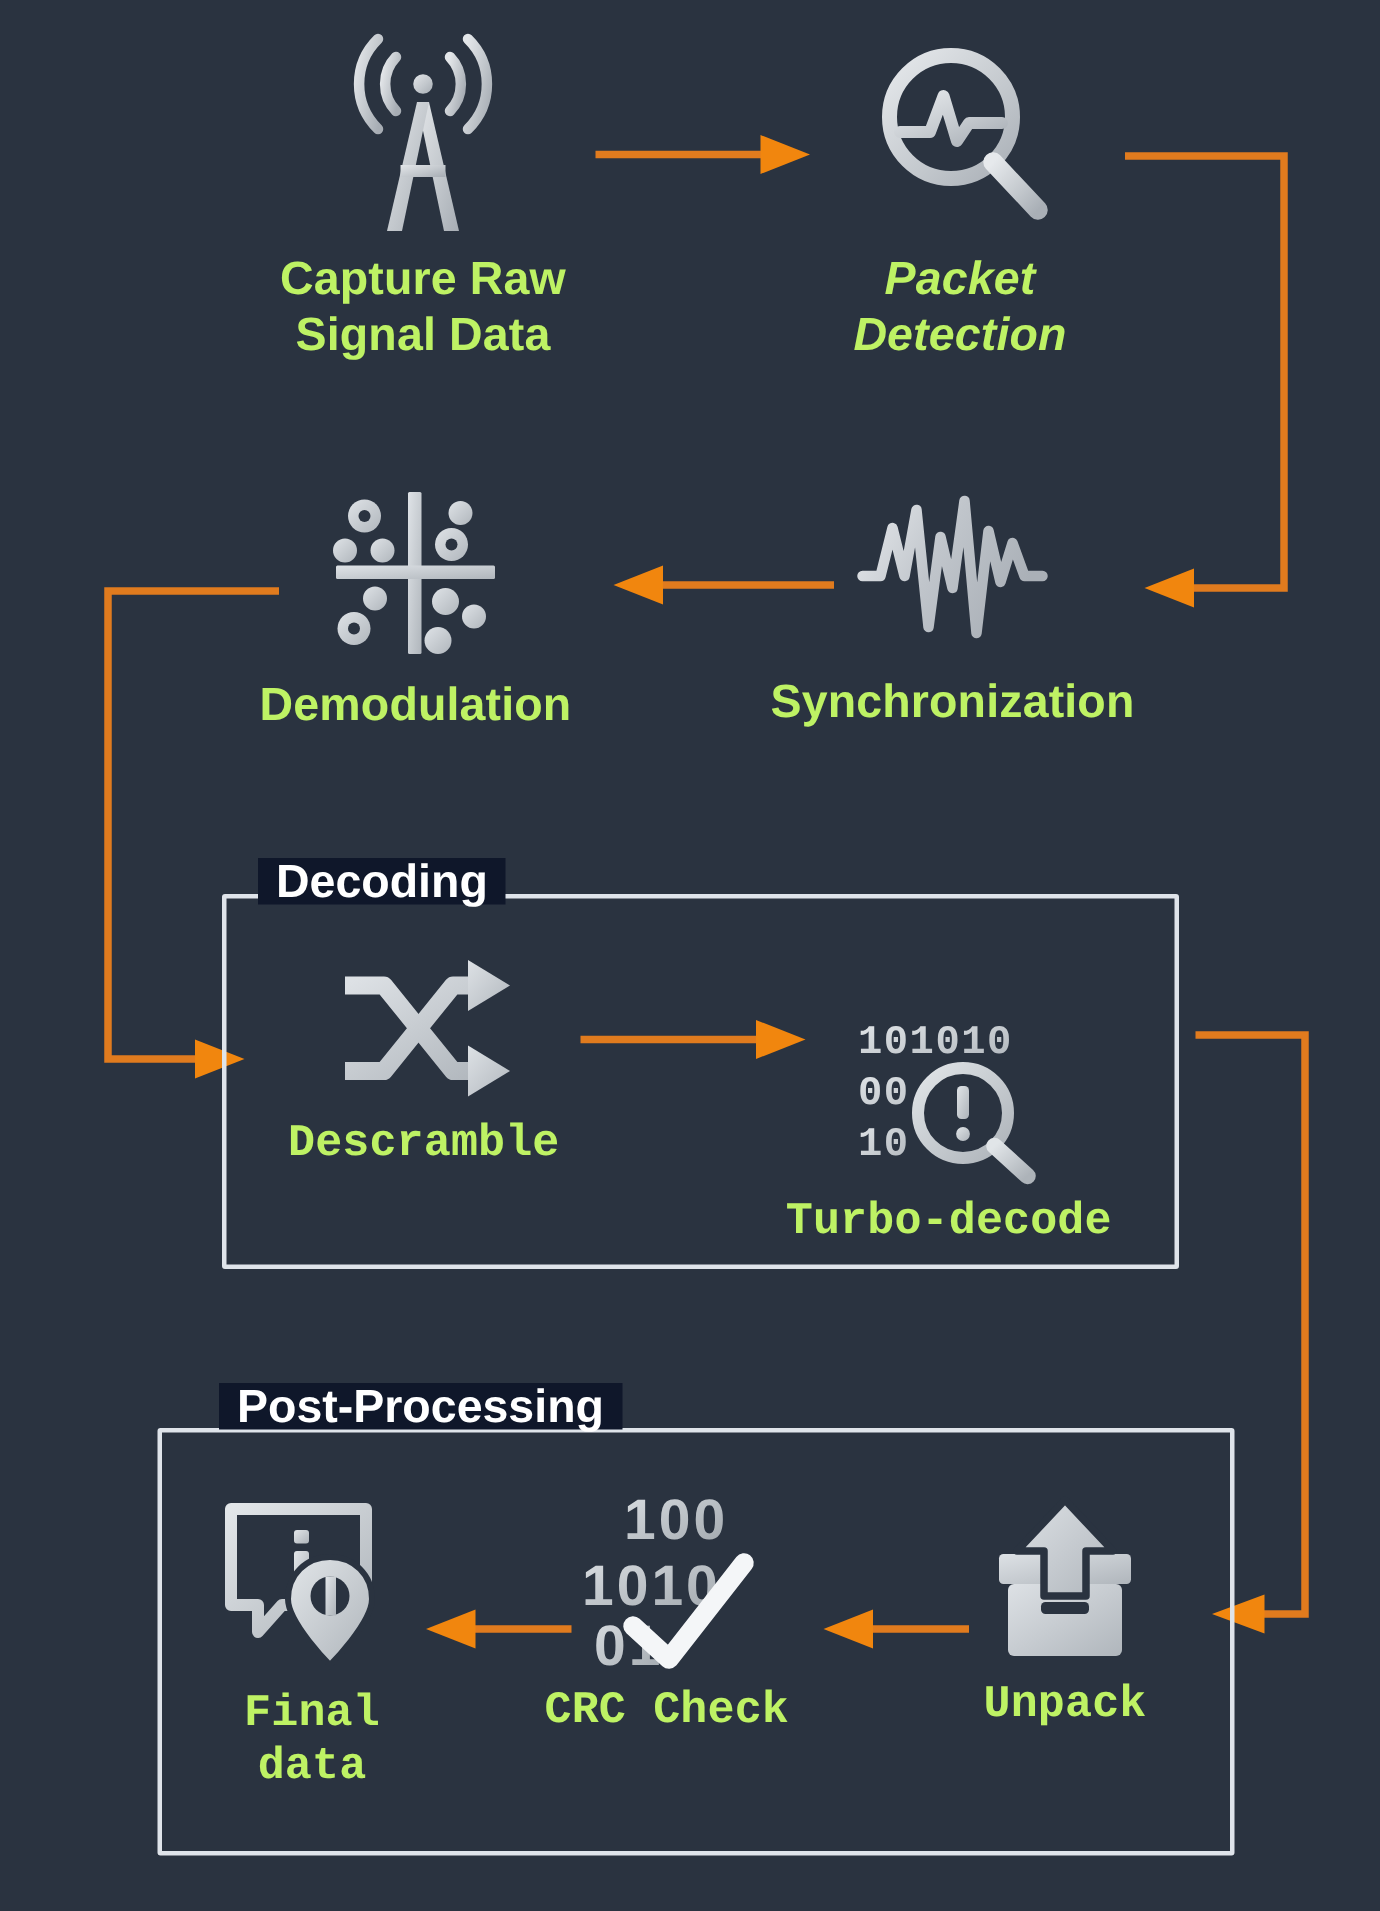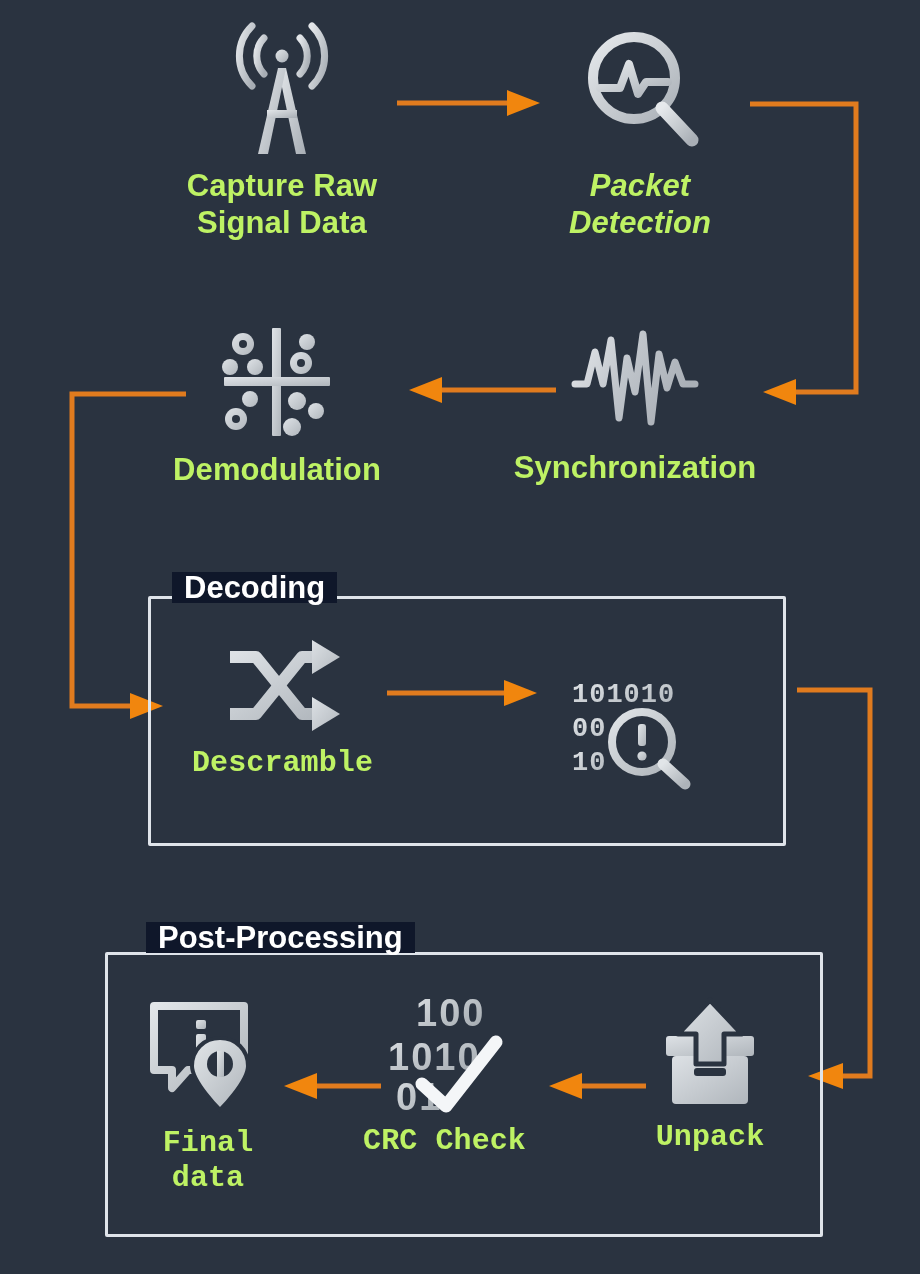--- a/index.html
+++ b/index.html
@@ -269,20 +269,21 @@
           <text x="2" y="94">10</text>
         </g>
         <circle cx="72" cy="66" r="30" fill="#2a3340" stroke="url(#gBin)" stroke-width="8"></circle>
         <line x1="93" y1="88" x2="115" y2="108" stroke="url(#gBin)" stroke-width="11" stroke-linecap="round"></line>
         <g fill="url(#gBin)">
           <rect x="68" y="48" width="8" height="22" rx="3"></rect>
           <circle cx="72" cy="80" r="4.6"></circle>
         </g>
       </svg>
     </div>
+    <div class="node-label lbl-30">Turbo-decode</div>
   </div>
 
   <div class="node" style="left:128px; top:998px; width:160px;">
     <div class="icon-wrap">
       <svg width="120" height="118" viewBox="0 0 120 118">
         <defs>
           <linearGradient id="gInfo" x1="0" y1="0" x2="1" y2="1">
             <stop offset="0%" stop-color="#e2e6e9"></stop>
             <stop offset="100%" stop-color="#aeb4ba"></stop>
           </linearGradient>

